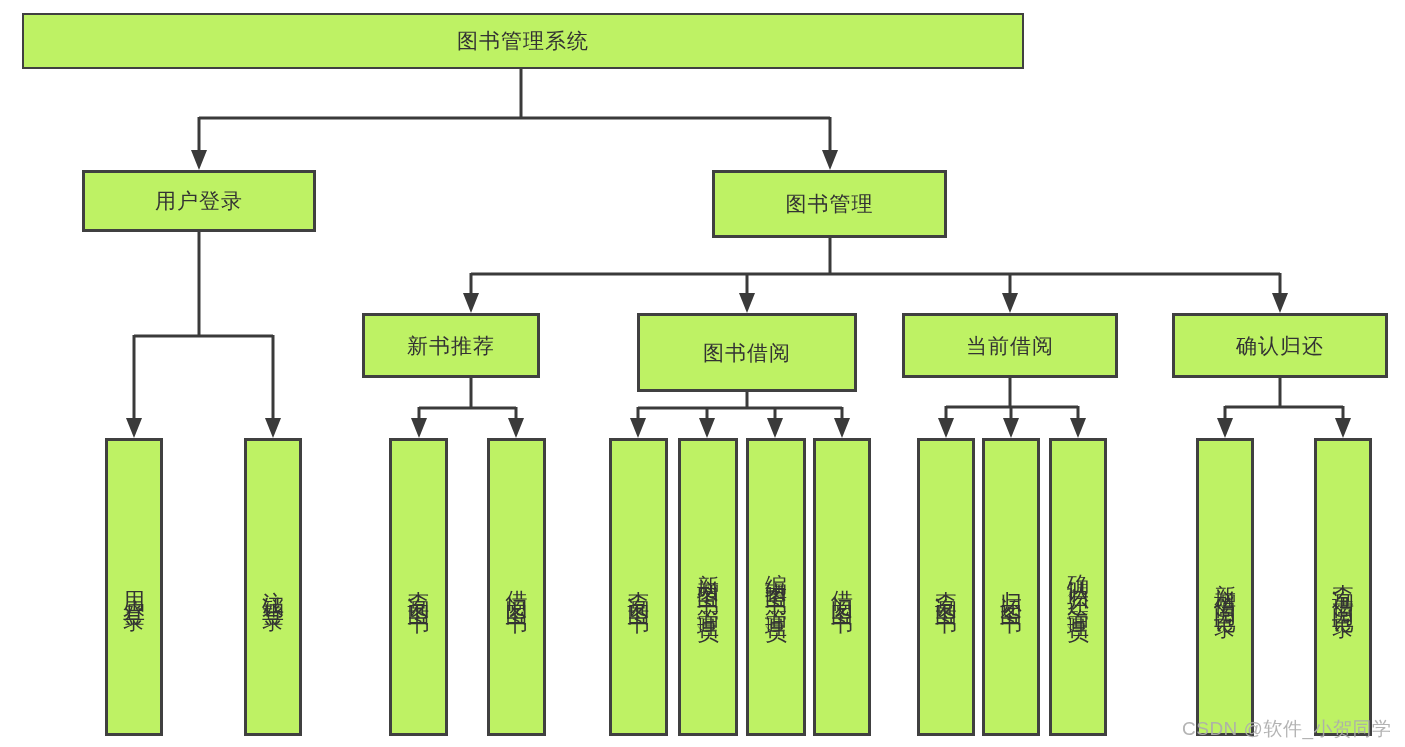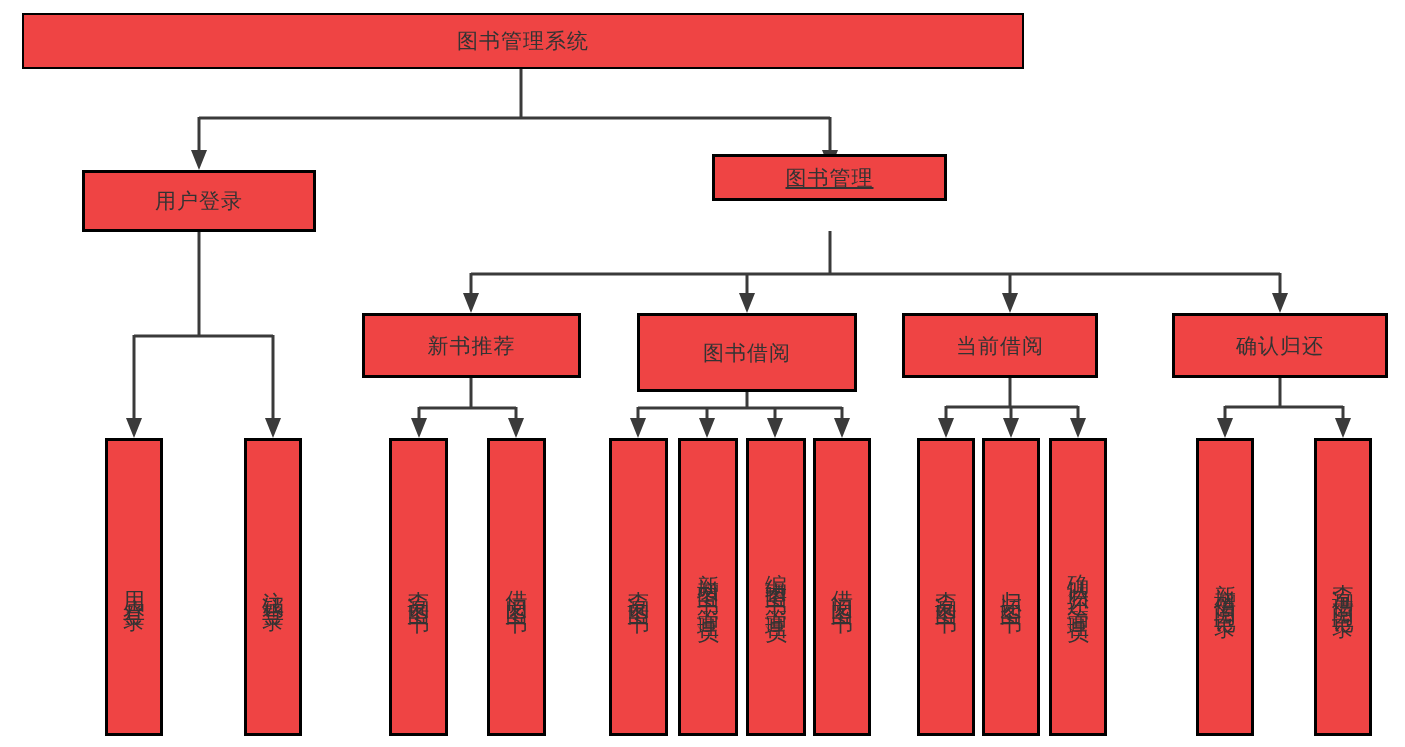--- a/index.html
+++ b/index.html
@@ -2,37 +2,37 @@
 <html><head>
 <meta charset="utf-8">
 <style>
   html,body{margin:0;padding:0;background:#ffffff;}
   .canvas{
     position:relative;width:1405px;height:747px;background:#ffffff;
     font-family:"Liberation Sans", sans-serif;overflow:hidden;
   }
   .wires{position:absolute;left:0;top:0;width:1405px;height:747px;}
   .box{
-    position:absolute;background:#ef4444;border:3px solid #000000;
+    position:absolute;background:#bef264;border:3px solid #404040;
     box-sizing:border-box;display:flex;align-items:center;justify-content:center;
     color:#333333;text-align:center;
   }
   .root{border-width:2px;}
   .hbox{font-size:21px;letter-spacing:1px;white-space:nowrap;}
   .vbox{
     writing-mode:vertical-rl;text-orientation:mixed;
     font-size:22px;letter-spacing:7px;line-height:1;
   }
   
   .n-root{left:22px;top:13px;width:1002px;height:56px;}
   .n-user-login{left:82px;top:170px;width:234px;height:62px;}
-  .n-book-mgmt{left:712px;top:154px;width:235px;height:47px;text-decoration:underline;}
-  .n-new-books{left:362px;top:313px;width:219px;height:65px;}
+  .n-book-mgmt{left:712px;top:170px;width:235px;height:68px;}
+  .n-new-books{left:362px;top:313px;width:178px;height:65px;}
   .n-borrowing{left:637px;top:313px;width:220px;height:79px;}
-  .n-current{left:902px;top:313px;width:196px;height:65px;}
+  .n-current{left:902px;top:313px;width:216px;height:65px;}
   .n-records{left:1172px;top:313px;width:216px;height:65px;}
   .leaf{top:438px;width:58px;height:298px;}
   .l-a1{left:105px;} .l-a2{left:244px;}
   .l-b1{left:389px;width:59px;} .l-b2{left:487px;width:59px;}
   .l-c1{left:609px;width:59px;} .l-c2{left:678px;width:60px;}
   .l-c3{left:746px;width:60px;} .l-c4{left:813px;}
   .l-d1{left:917px;} .l-d2{left:982px;} .l-d3{left:1049px;}
   .l-e1{left:1196px;} .l-e2{left:1314px;}
   .watermark{
     position:absolute;left:1182px;top:716px;z-index:5;
@@ -131,14 +131,15 @@
   <div class="box leaf l-c3 vbox">编辑图书（管理员）</div>
   <div class="box leaf l-c4 vbox">借阅图书</div>
 
   <div class="box leaf l-d1 vbox">查询图书</div>
   <div class="box leaf l-d2 vbox">归还图书</div>
   <div class="box leaf l-d3 vbox">确认归还（管理员）</div>
 
   <div class="box leaf l-e1 vbox">新增借阅记录</div>
   <div class="box leaf l-e2 vbox">查询借阅记录</div>
 
+  <div class="watermark">CSDN @软件_小贺同学</div>
 
 </div>
 
 </body></html>

